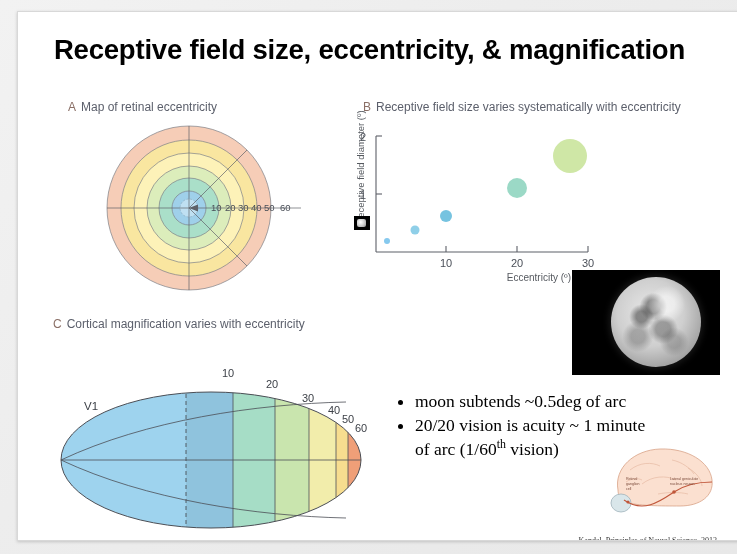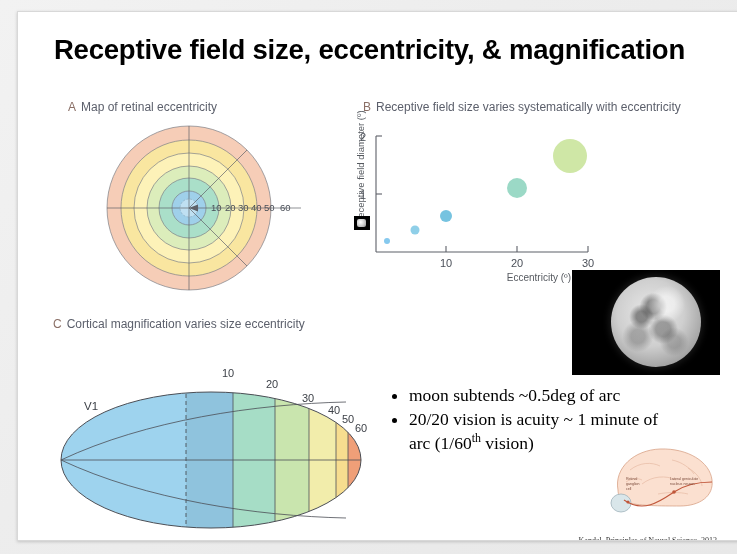--- a/index.html
+++ b/index.html
@@ -85,21 +85,21 @@
       radial-gradient(circle at 70% 72%,rgba(95,95,95,0.35) 0 7%,rgba(0,0,0,0) 16%),
       radial-gradient(circle at 44% 40%,#e9e9e9 0%,#cfcfcf 45%,#9d9d9d 78%,#6d6d6d 100%);
     box-shadow:0 0 7px 2px rgba(255,255,255,0.10);
   }
 
   
   #bullets{
     position:absolute;left:366px;top:368px;width:280px;
     font-family:"Liberation Serif",serif;font-size:17.5px;color:#000;line-height:1.28;
   }
-  #bullets ul{margin:4px;padding:0 0 0 21px;list-style:disc;}
+  #bullets ul{margin:10px;padding:0 0 0 21px;list-style:disc;}
   #bullets li{margin-bottom:2px;}
   #bullets sup{font-size:0.68em;vertical-align:super;}
 
   
   #brain{position:absolute;left:578px;top:428px;width:132px;height:82px;}
   .brain-txt{font-family:"Liberation Sans",sans-serif;font-size:3.6px;fill:#7a4a3a;}
 
   
   #citation{
     position:absolute;left:539px;top:524px;width:160px;text-align:right;
@@ -177,21 +177,21 @@
       </svg>
       <div id="cursor-box"></div>
       <div id="xlab-b">Eccentricity (º)</div>
     </div>
 
     <div id="moon-panel">
       <div id="moon-disc"></div>
     </div>
 
     <div class="panel-caption" id="cap-c">
-      <span class="lead">C</span><span>Cortical magnification varies size eccentricity</span>
+      <span class="lead">C</span><span>Cortical magnification varies with eccentricity</span>
     </div>
 
     <div id="panel-c">
       <svg width="330" height="190" viewBox="0 0 330 190">
         <defs>
           <clipPath id="ellipseClip">
             <ellipse cx="155" cy="118" rx="150" ry="68"></ellipse>
           </clipPath>
         </defs>
 

